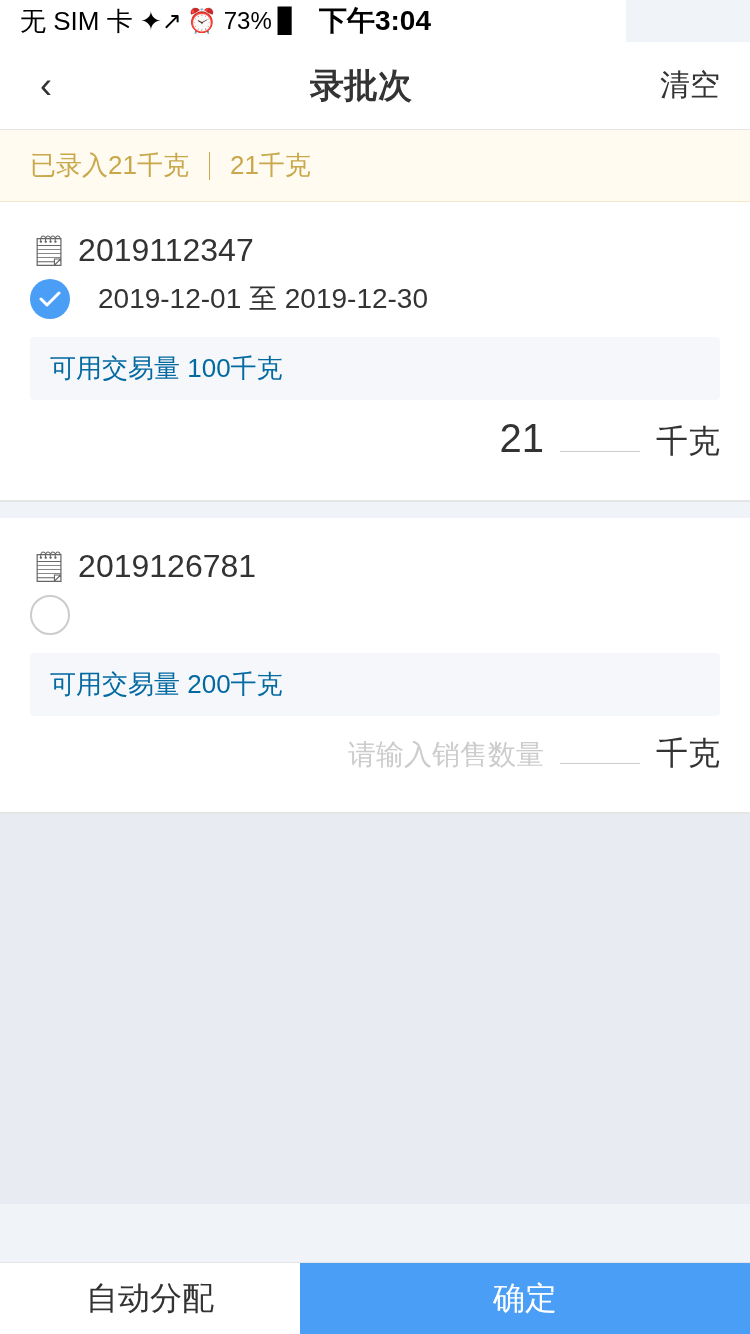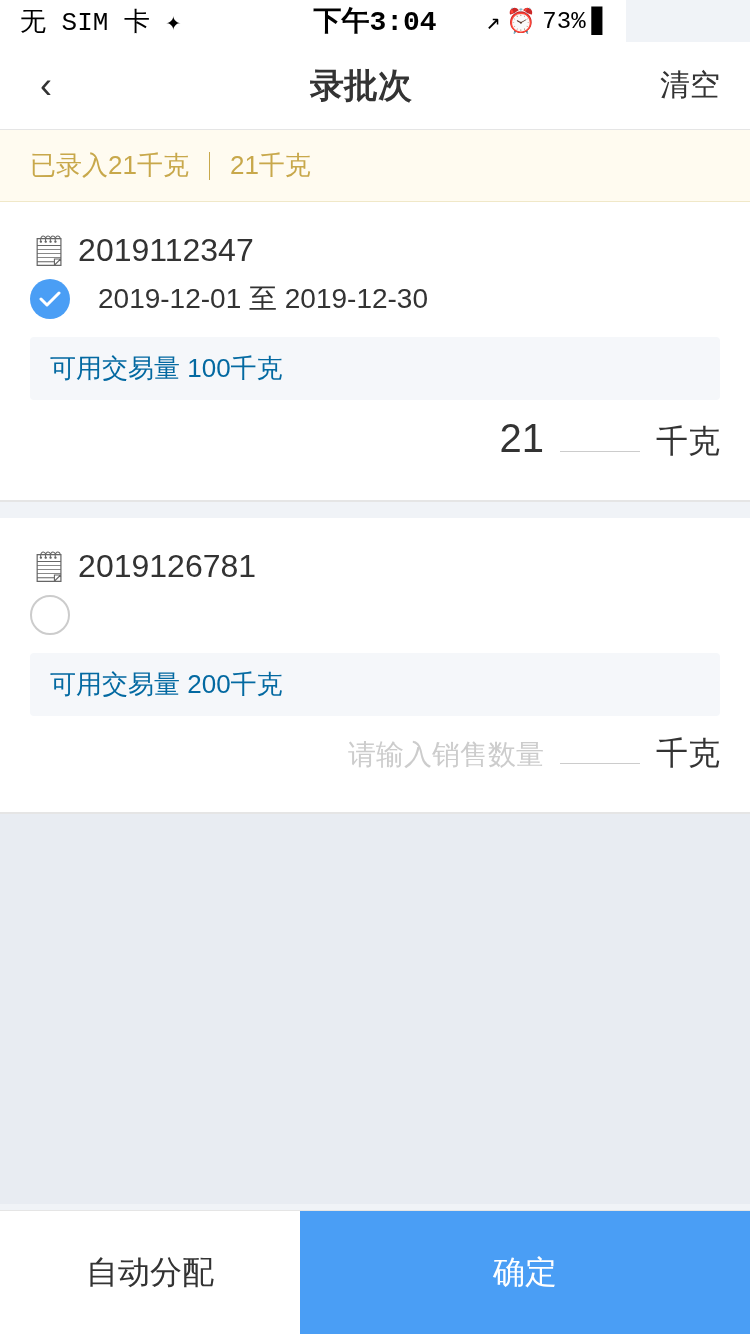--- a/index.html
+++ b/index.html
@@ -14,25 +14,23 @@
       overflow-x: hidden;
     }
 
     
     .status-bar {
       width: 626px;
       height: 42px;
       background: #fff;
       display: flex;
       align-items: center;
-      justify-content: space-between;
       padding: 0 20px;
       font-size: 26px;
       font-weight: 500;
-      font-family: Liberation Mono, monospace;
     }
     .status-left {
       display: flex;
       align-items: center;
       gap: 8px;
     }
     .status-center {
       position: absolute;
       left: 50%;
       transform: translateX(-50%);
@@ -180,21 +178,21 @@
       flex: 1;
       min-height: 400px;
     }
 
     
     .bottom-bar {
       position: fixed;
       bottom: 0;
       left: 0;
       width: 750px;
-      height: 124px;
+      height: 72px;
       display: flex;
       background: #f97316;
       border-top: 1px solid #e5e5e5;
     }
     .btn-auto {
       flex: 1;
       display: flex;
       align-items: center;
       justify-content: center;
       font-size: 32px;

